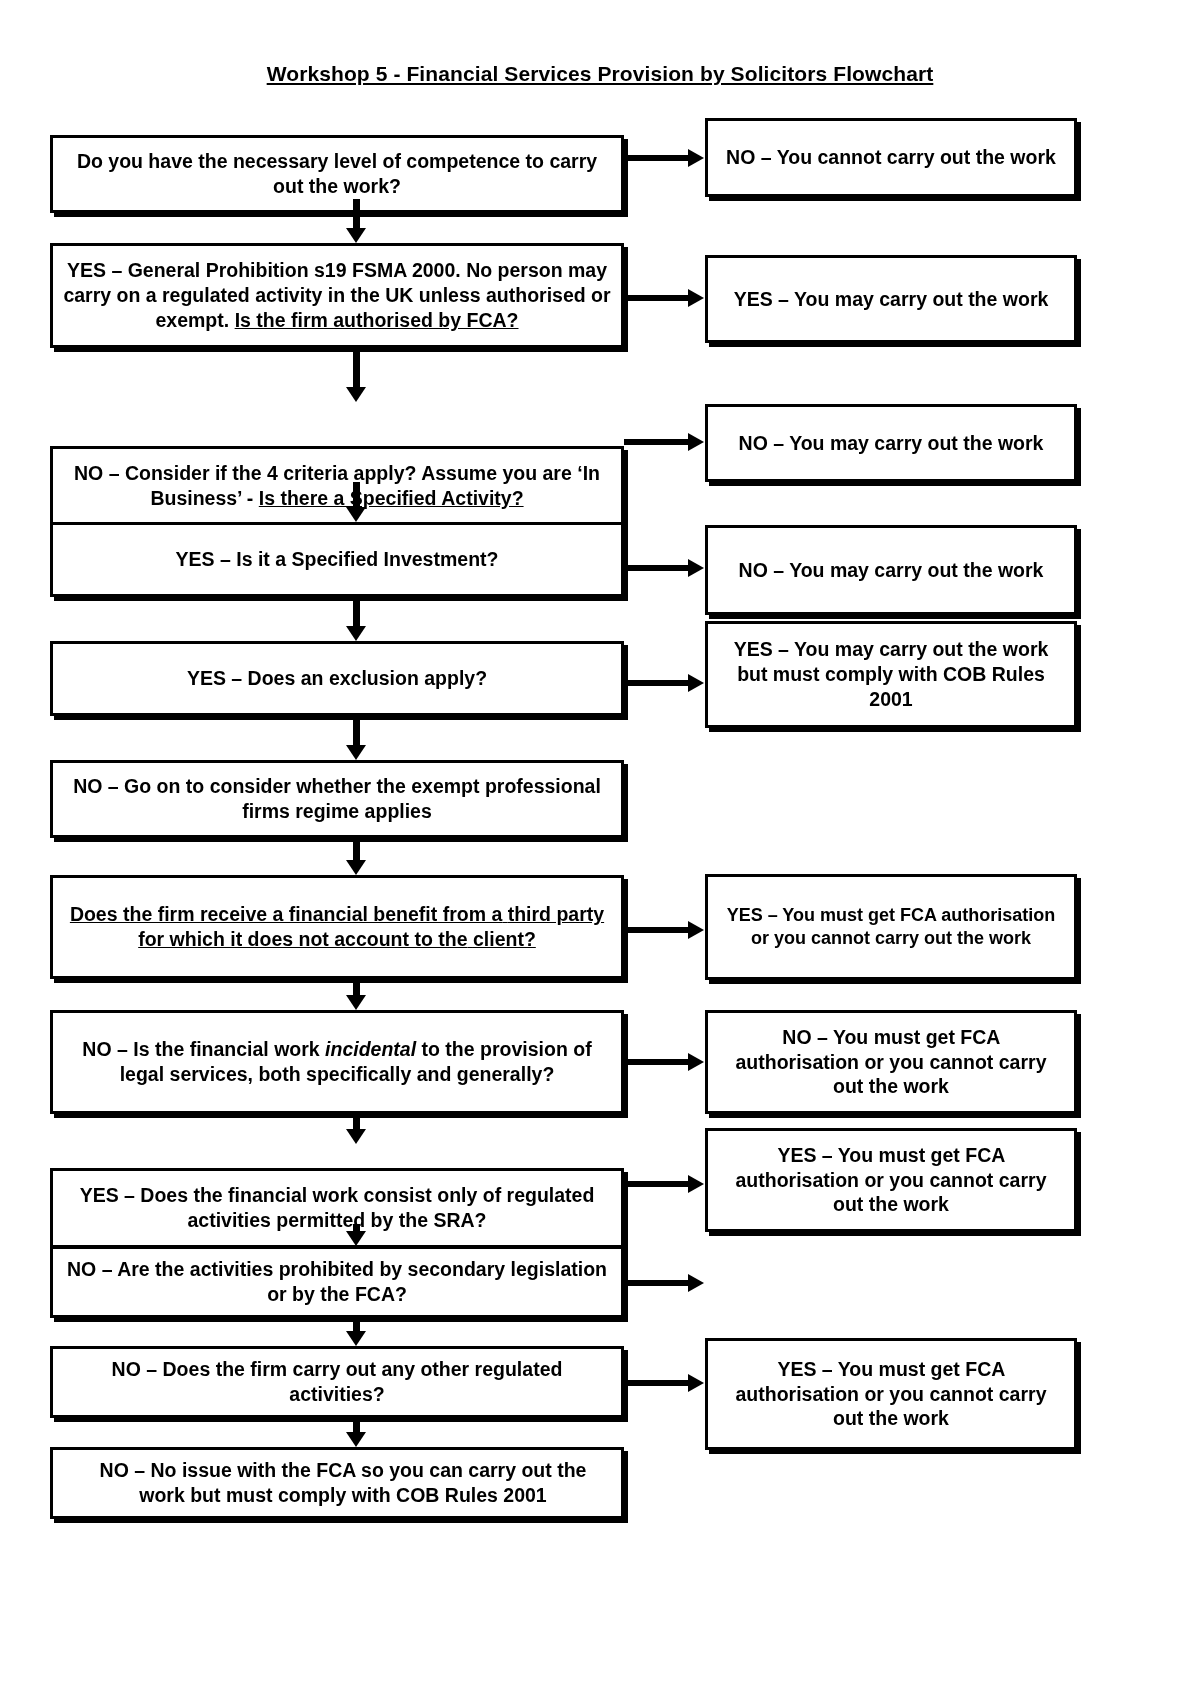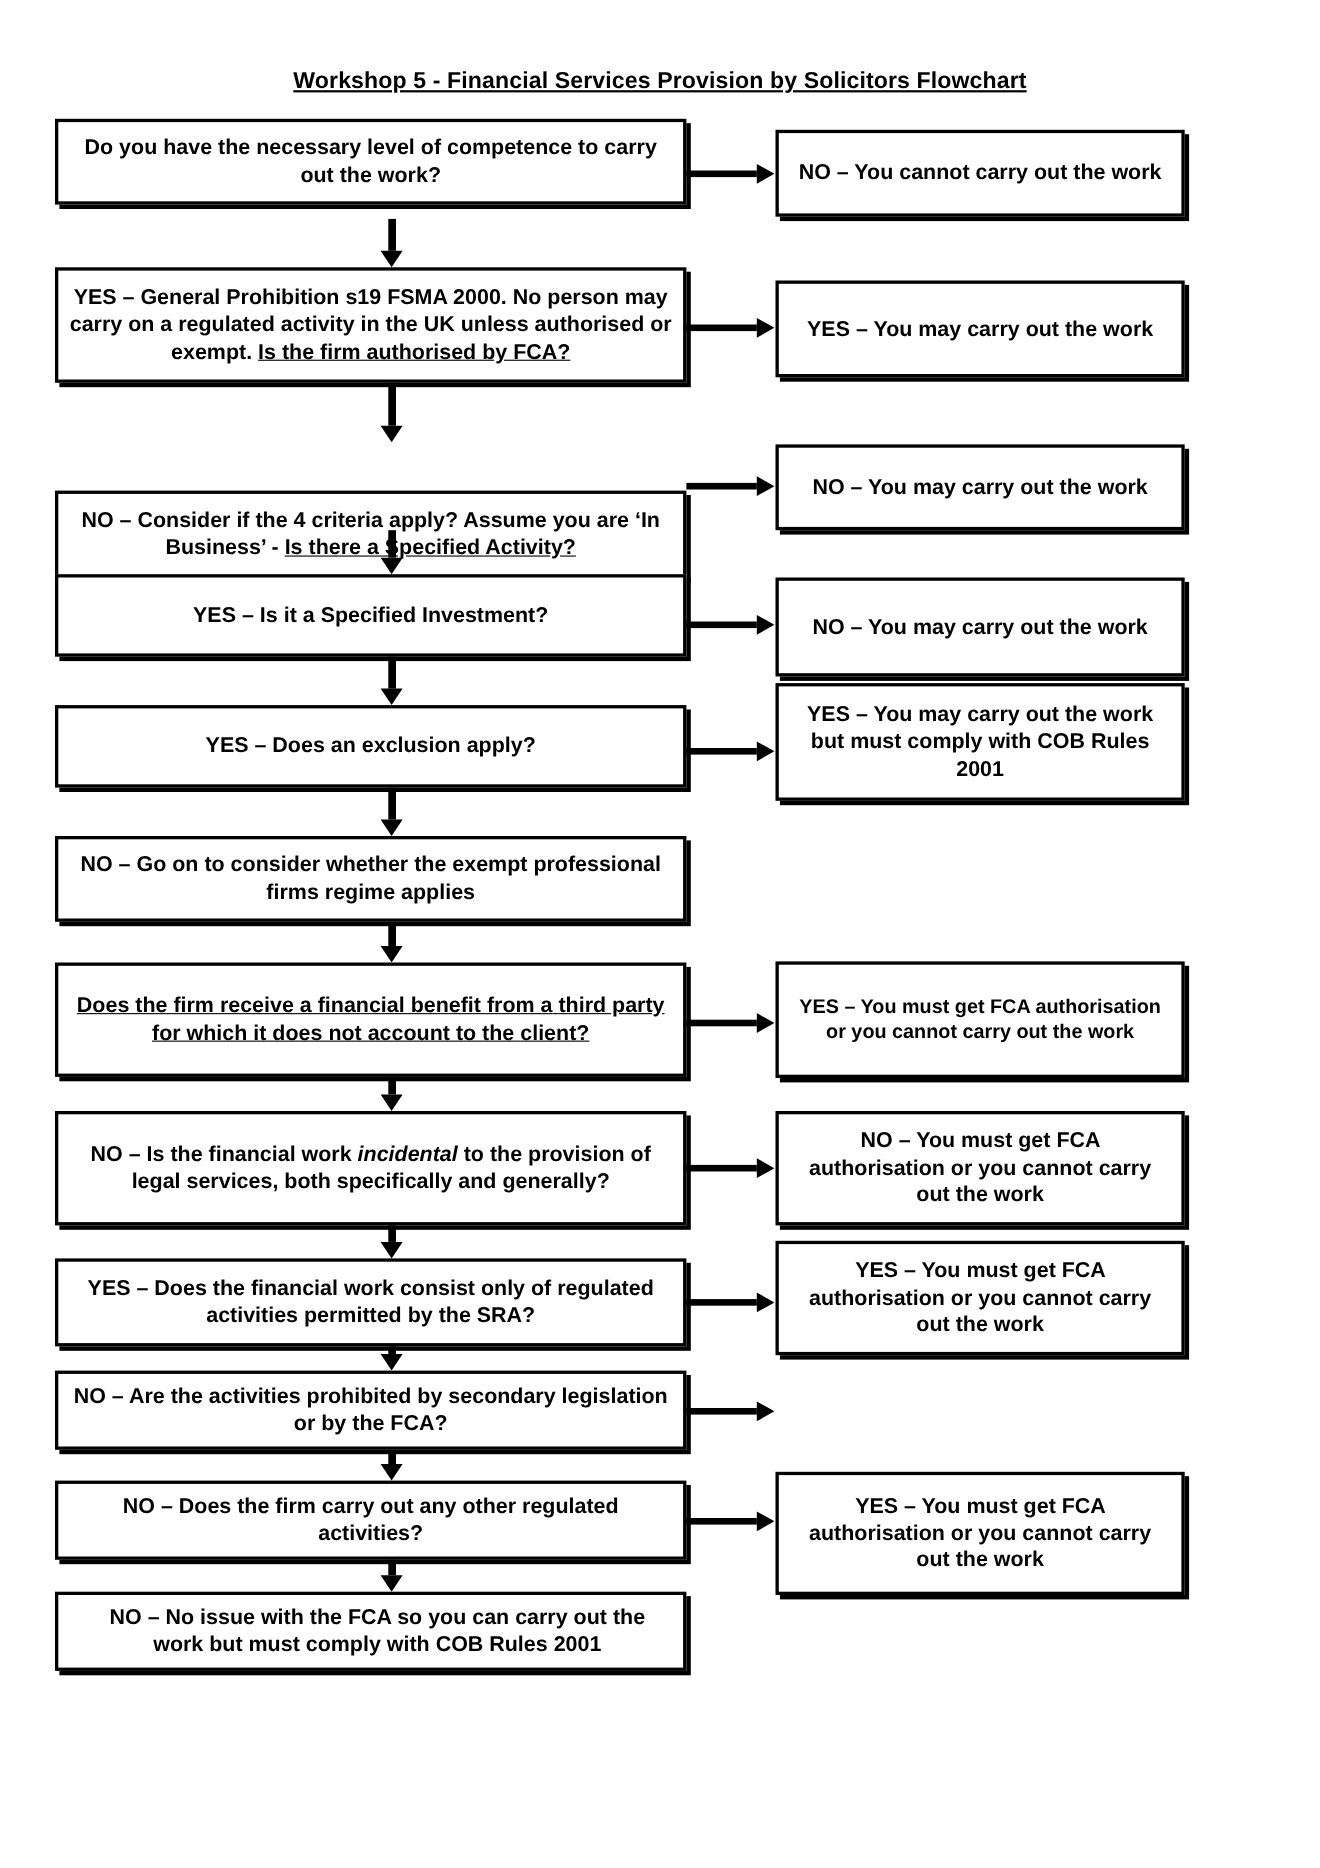--- a/index.html
+++ b/index.html
@@ -104,21 +104,21 @@
     border-left: 16px solid #000000;
   }
 </style>
 </head>
 <body>
 
 <div id="page">
 
   <div id="title">Workshop 5 - Financial Services Provision by Solicitors Flowchart</div>
 
-  <div class="node left" style="left:50px; top:108px; width:574px; height:78px;">
+  <div class="node left" style="left:50px; top:135px; width:574px; height:78px;">
     <div class="txt">
       <span>Do you have the necessary level of competence to</span>
       <span>carry out the work?</span>
     </div>
   </div>
 
   <div class="node left" style="left:50px; top:243px; width:574px; height:105px;">
     <div class="txt">
       <span>YES – General Prohibition s19 FSMA 2000. No person</span>
       <span>may carry on a regulated activity in the UK unless</span>
@@ -161,21 +161,21 @@
   </div>
 
   <div class="node left" style="left:50px; top:1010px; width:574px; height:104px;">
     <div class="txt">
       <span>NO – Is the financial work </span><span class="i">incidental</span><span> to the</span>
       <span>provision of legal services, both specifically and</span>
       <span>generally?</span>
     </div>
   </div>
 
-  <div class="node left" style="left:50px; top:1144px; width:574px; height:80px;">
+  <div class="node left" style="left:50px; top:1168px; width:574px; height:80px;">
     <div class="txt">
       <span>YES – Does the financial work consist only of</span>
       <span>regulated activities permitted by the SRA?</span>
     </div>
   </div>
 
   <div class="node left" style="left:50px; top:1246px; width:574px; height:72px;">
     <div class="txt">
       <span>NO – Are the activities prohibited by secondary</span>
       <span>legislation or by the FCA?</span>

